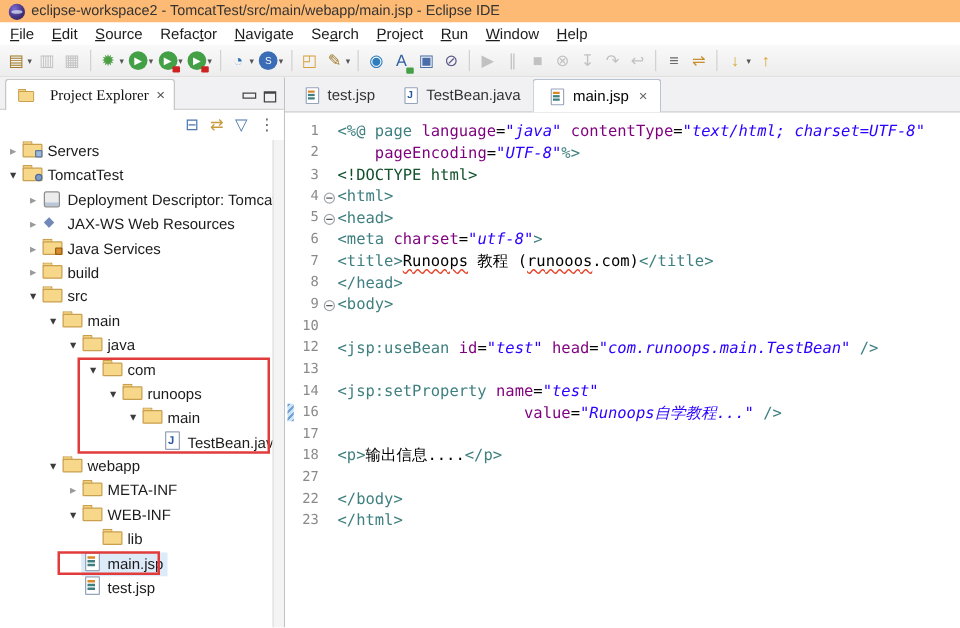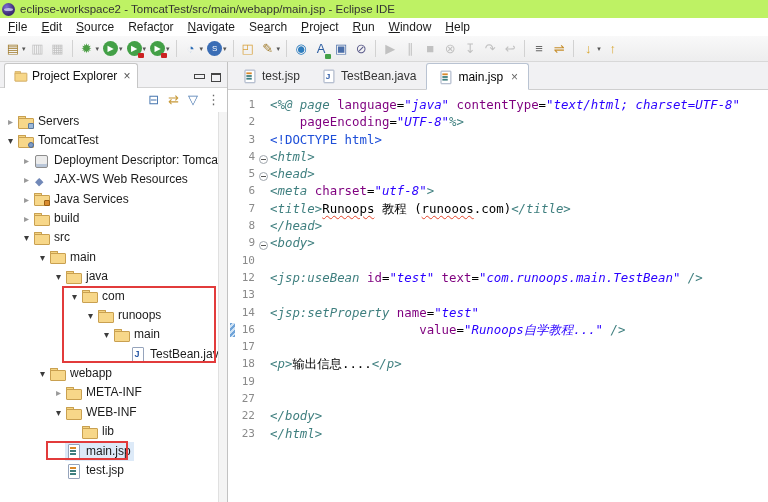--- a/index.html
+++ b/index.html
@@ -1,20 +1,20 @@
 <!DOCTYPE html>
 <html style="--code-tag: #3f7f7f; --code-attr: #7f007f; --code-value: #2a00ff; --code-text: #000000; --line-number: #8a8a8a; --current-line-bg: #d8e7f8; --annotation-red: #e23b3b; --selection-bg: #ddeaf8; --squiggle: #e4442a; --folder: #f7d789;"><head>
 <meta charset="utf-8">
 <style>
   * { margin:0; padding:0; box-sizing:border-box; }
   html,body { width:768px; height:502px; overflow:hidden; background:#fff;
     font-family:"Liberation Sans", sans-serif; }
 
   
-  .titlebar { height:18px; display:flex; align-items:center; padding-left:2px; background:#bef264; }
+  .titlebar { height:18px; display:flex; align-items:center; padding-left:7px; background:#fdba74; }
   .ecl-icon { width:13px; height:13px; border-radius:50%;
     background: radial-gradient(circle at 35% 30%, #7b6bd6 0%, #44337e 55%, #2a1e55 100%);
     margin-right:5px; flex:none; position:relative; }
   .ecl-icon::after { content:""; position:absolute; left:2px; top:5px; width:9px; height:3px;
     background:#cfd6ef; border-radius:50%; opacity:.8; }
   .title-text { font-size:11.5px; color:#333; white-space:nowrap; }
 
   
   .menubar { height:18px; display:flex; align-items:center; background:#fff; padding-left:1px; }
   .menu-item { font-size:12px; color:#1c1c1c; padding:0 7px; cursor:default; }
@@ -33,37 +33,37 @@
 
   
   .main { display:flex; height:440px; }
 
   
   .explorer { width:228px; flex:none; border-right:1px solid #c2c2c2; position:relative; background:#fff; }
   .viewtabs { height:26px; background:#f1f1f3; border-bottom:1px solid #d4d4d4;
     display:flex; align-items:flex-end; padding-left:4px; }
   .viewtab { height:25px; background:#fff; border:1px solid #c6c6c6; border-bottom:none;
     border-radius:3px 3px 0 0; display:flex; align-items:center; padding:0 7px; margin-bottom:-1px; }
-  .viewtab .vlabel { font-size:12px; color:#111; margin:0 6px 0 0; white-space:nowrap; }
+  .viewtab .vlabel { font-size:12px; color:#111; margin:0 6px 0 8px; white-space:nowrap;font-family:Liberation Serif, serif; }
   .viewtab .vclose { font-size:12px; color:#555; }
   .winbtns { margin-left:auto; display:flex; align-items:center; gap:7px; padding:0 6px 5px 0; }
   .winmin { width:10px; height:8px; position:relative; }
   .winmin::after { content:""; position:absolute; left:0; top:0; width:9px; height:3px; border:1px solid #444; }
   .winmax { width:10px; height:9px; border:1px solid #444; border-top-width:2px; }
   .viewtools { height:24px; display:flex; align-items:center; justify-content:flex-end; gap:9px;
     padding-right:8px; background:#fff; }
   .vt-ic { font-size:13px; color:#4a78b0; line-height:14px; }
   .vt-ic[data-name="explorer-tool-link-with-editor"] { color:#c89b3c; }
   .vt-ic[data-name="explorer-tool-view-menu"] { color:#666; letter-spacing:-1px; }
 
   .tree { position:relative; height:calc(100% - 50px); overflow:hidden; font-size:12px; color:#1b1b1b; }
   .trow { height:19.4px; line-height:19.4px; display:flex; align-items:center; white-space:nowrap; }
   .exp { width:13px; flex:none; text-align:center; font-size:10px; color:#3c3c3c; }
   .exp.col { color:#9a9a9a; }
-  .lblwrap { display:flex; align-items:center; padding:0 3px 0 0; }
+  .lblwrap { display:flex; align-items:flex-start; padding:0 3px 0 0; }
   .lblwrap.selbg { background:var(--selection-bg); }
   .lbl { margin-left:1px; }
 
   .ic { display:inline-block; position:relative; width:17px; height:14px; flex:none; margin-right:3px; }
   .ic-folder::before, .ic-project::before, .ic-jres::before, .ic-servers::before {
     content:""; position:absolute; left:1px; top:1px; width:6px; height:3px;
     background:#f4d482; border:1px solid #c9a050; border-bottom:none; border-radius:1px 1px 0 0; }
   .ic-folder::after, .ic-project::after, .ic-jres::after, .ic-servers::after {
     content:""; position:absolute; left:1px; top:3px; width:14px; height:9px;
     background:var(--folder); border:1px solid #c9a050; border-radius:1px; }
@@ -105,22 +105,22 @@
     background:repeating-linear-gradient(135deg,#6fa3d8 0px,#6fa3d8 2px,#cfe2f4 2px,#cfe2f4 4px); }
   .lnum { width:20px; flex:none; text-align:right; padding-right:2px;
     font:11px/17.3px "DejaVu Sans Mono", monospace; color:var(--line-number); }
   .rest { flex:1; display:flex; min-width:0; }
   .cline.hl .rest { background:var(--current-line-bg); }
   .fold { width:13px; flex:none; text-align:center; }
   .foldc { display:inline-block; width:9px; height:9px; border:1px solid #a0a6ad; border-radius:50%;
     background:#fff; position:relative; top:2px; }
   .foldc::after { content:""; position:absolute; left:1px; top:3px; width:5px; height:1px; background:#555; }
   .codeseg { white-space:pre; font:12.4px/17.3px "DejaVu Sans Mono", monospace; }
-  .c-tag { color:var(--code-tag);font-style:italic; }
-  .c-doc { color:#1d4ed8; }
+  .c-tag { color:var(--code-tag); }
+  .c-doc { color:#14532d; }
   .c-attr { color:var(--code-attr); }
   .c-val { color:var(--code-value); font-style:italic; }
   .c-txt { color:var(--code-text); }
   .c-pln { color:#000; }
   .sq { text-decoration:underline wavy var(--squiggle); text-decoration-thickness:1px; text-underline-offset:2px; }
 </style>
 </head>
 <body>
 
 <div class="titlebar" data-name="title-bar">
@@ -499,21 +499,21 @@
           <span class="rest" data-name="line-body">
             <span class="fold" data-name="fold-column"></span>
             <span class="codeseg" data-name="code-text"></span>
           </span>
         </div>
         <div class="cline" data-name="code-line">
           <span class="cm" data-name="marker-column"></span>
           <span class="lnum" data-name="line-number">12</span>
           <span class="rest" data-name="line-body">
             <span class="fold" data-name="fold-column"></span>
-            <span class="codeseg" data-name="code-text"><span class="c-tag">&lt;jsp:useBean </span><span class="c-attr">id</span><span class="c-pln">=</span><span class="c-val">"test"</span><span class="c-pln"> </span><span class="c-attr">text</span><span class="c-pln">=</span><span class="c-val">"com.runoops.main.TestBean"</span><span class="c-tag"> /&gt;</span></span>
+            <span class="codeseg" data-name="code-text"><span class="c-tag">&lt;jsp:useBean </span><span class="c-attr">id</span><span class="c-pln">=</span><span class="c-val">"test"</span><span class="c-pln"> </span><span class="c-attr">head</span><span class="c-pln">=</span><span class="c-val">"com.runoops.main.TestBean"</span><span class="c-tag"> /&gt;</span></span>
           </span>
         </div>
         <div class="cline" data-name="code-line">
           <span class="cm" data-name="marker-column"></span>
           <span class="lnum" data-name="line-number">13</span>
           <span class="rest" data-name="line-body">
             <span class="fold" data-name="fold-column"></span>
             <span class="codeseg" data-name="code-text"></span>
           </span>
         </div>
@@ -544,28 +544,20 @@
         <div class="cline" data-name="code-line">
           <span class="cm" data-name="marker-column"></span>
           <span class="lnum" data-name="line-number">18</span>
           <span class="rest" data-name="line-body">
             <span class="fold" data-name="fold-column"></span>
             <span class="codeseg" data-name="code-text"><span class="c-tag">&lt;p&gt;</span><span class="c-txt">输出信息....</span><span class="c-tag">&lt;/p&gt;</span></span>
           </span>
         </div>
         <div class="cline" data-name="code-line">
           <span class="cm" data-name="marker-column"></span>
-          <span class="lnum" data-name="line-number">19</span>
-          <span class="rest" data-name="line-body">
-            <span class="fold" data-name="fold-column"></span>
-            <span class="codeseg" data-name="code-text"></span>
-          </span>
-        </div>
-        <div class="cline" data-name="code-line">
-          <span class="cm" data-name="marker-column"></span>
           <span class="lnum" data-name="line-number">27</span>
           <span class="rest" data-name="line-body">
             <span class="fold" data-name="fold-column"></span>
             <span class="codeseg" data-name="code-text"></span>
           </span>
         </div>
         <div class="cline" data-name="code-line">
           <span class="cm" data-name="marker-column"></span>
           <span class="lnum" data-name="line-number">22</span>
           <span class="rest" data-name="line-body">

